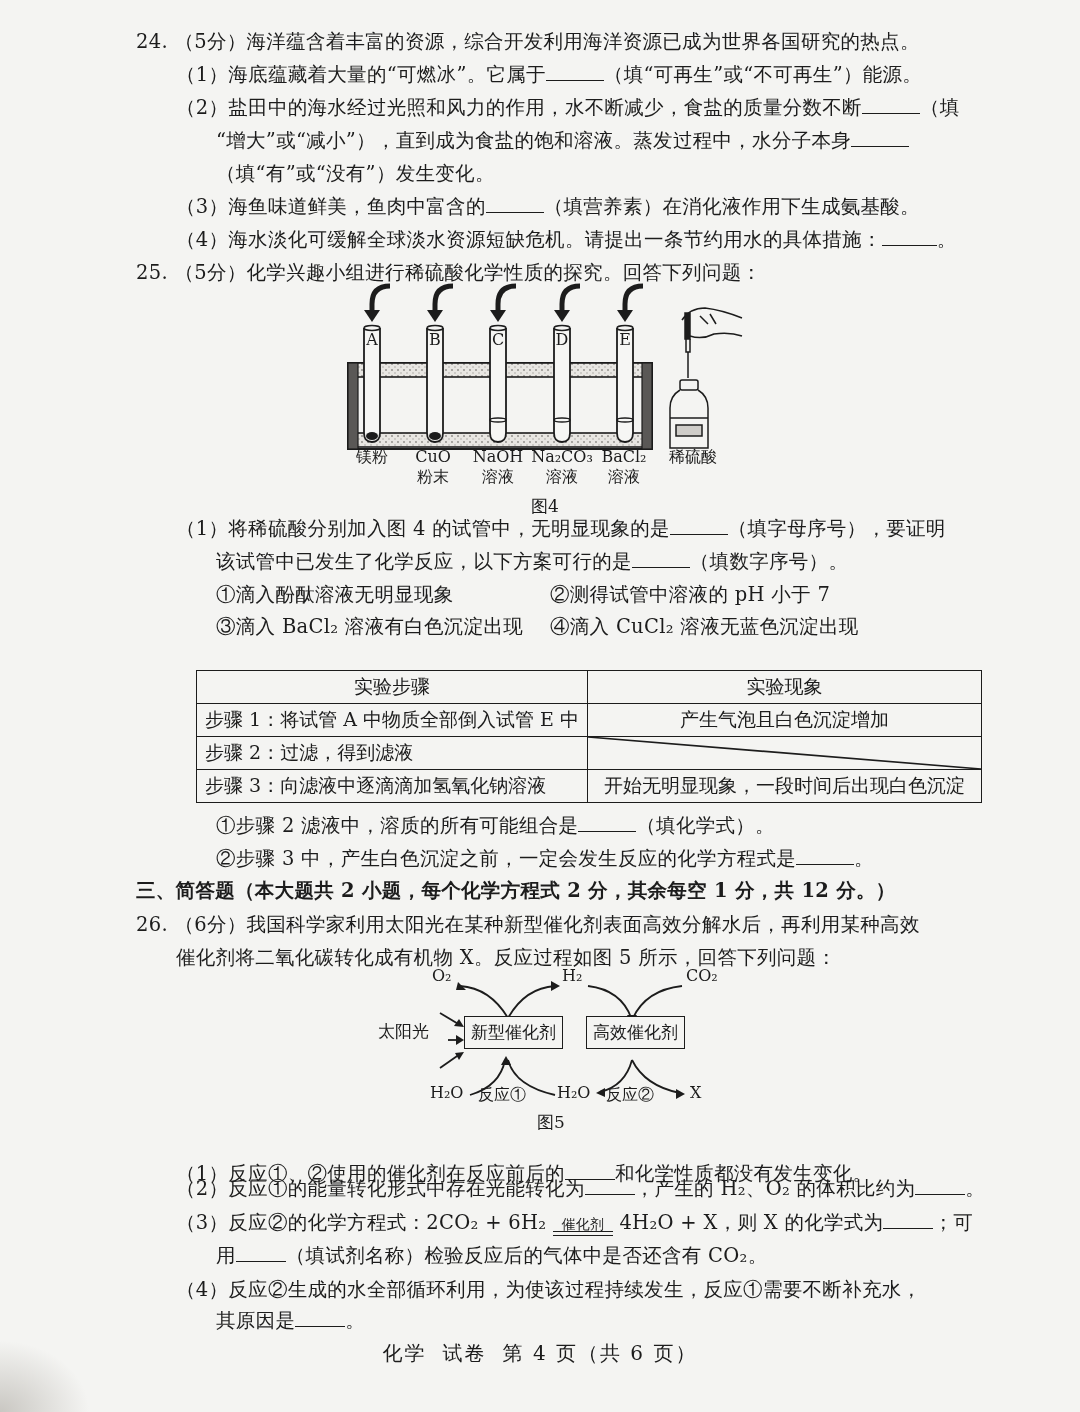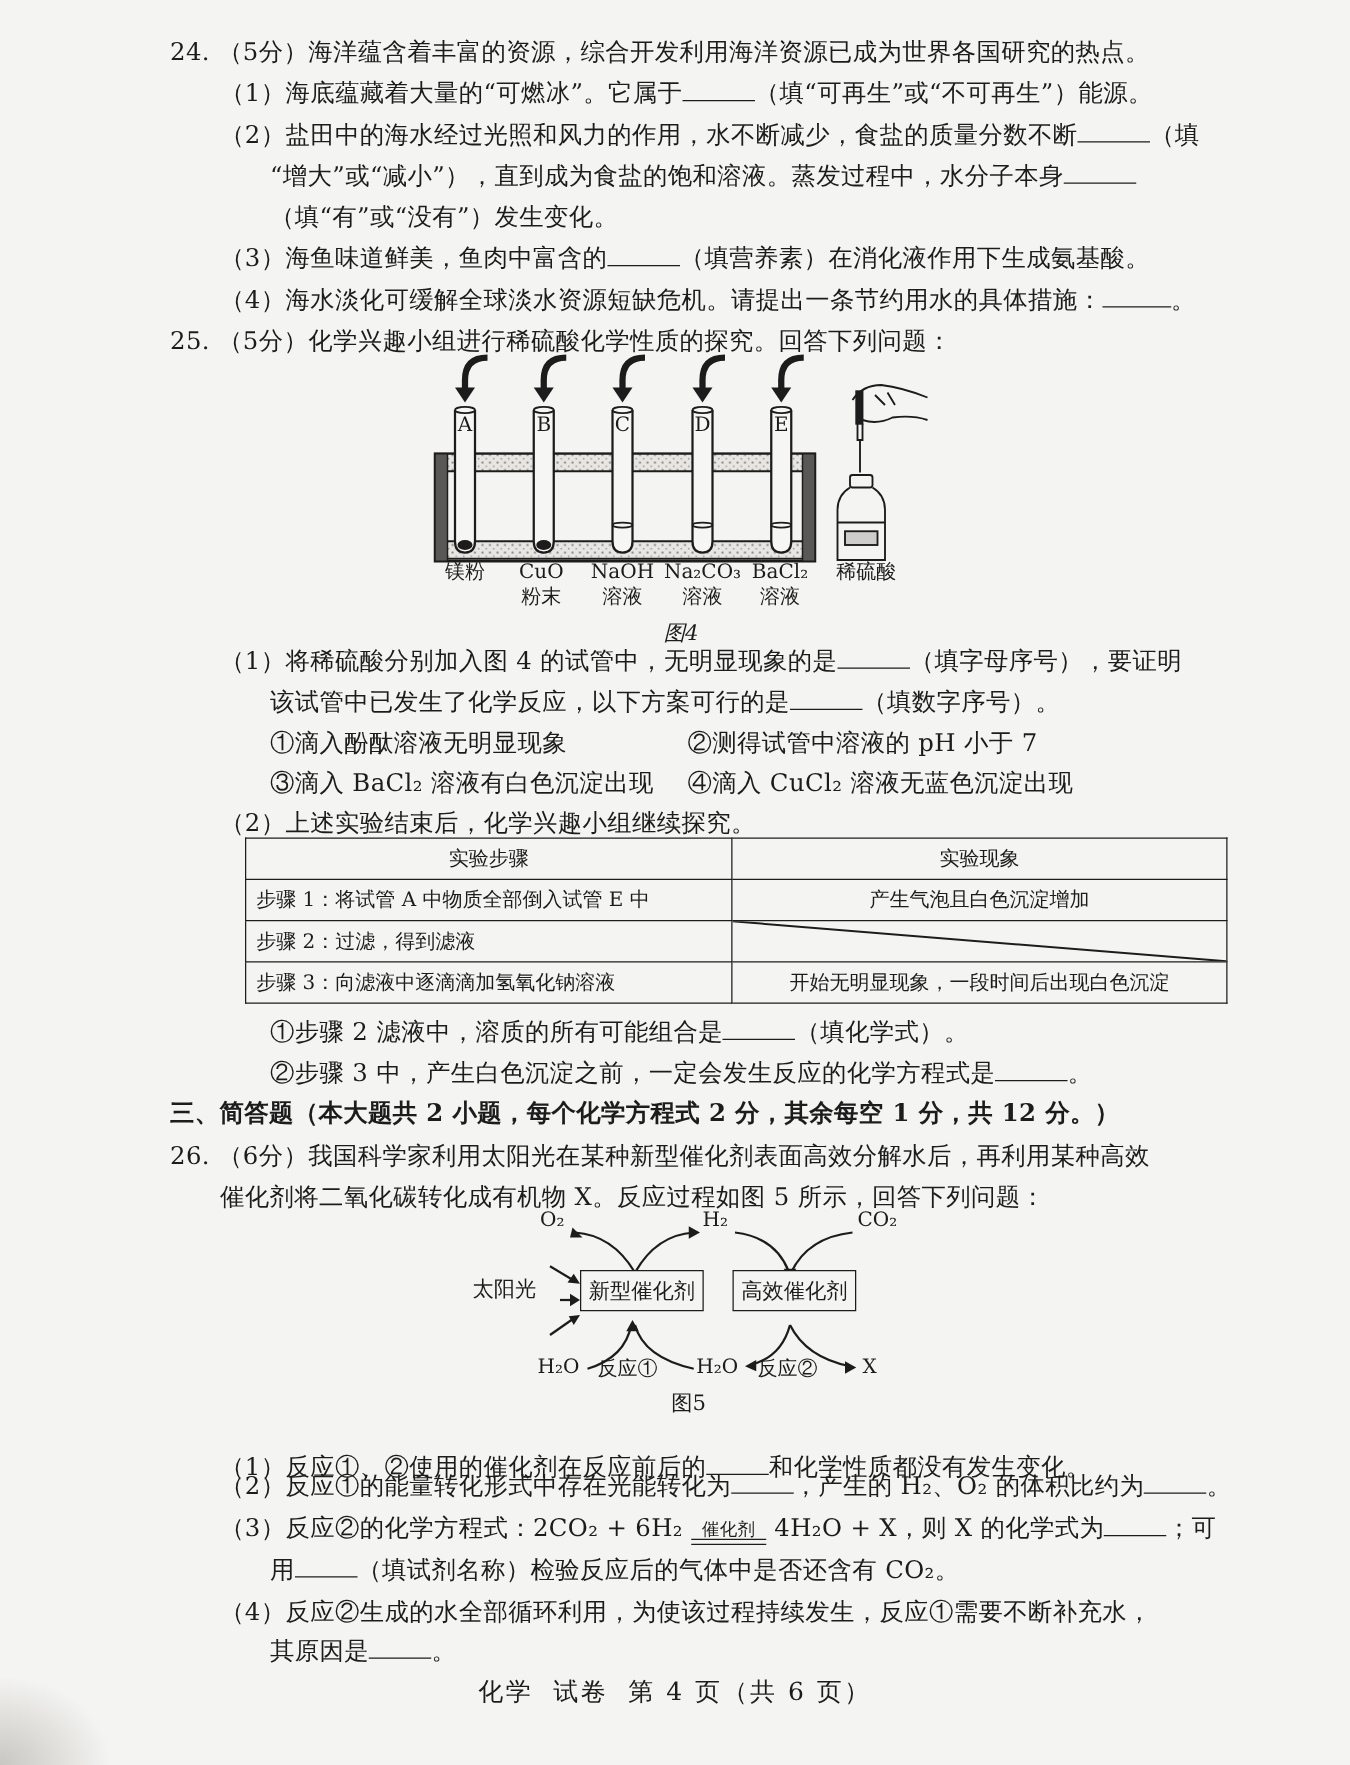--- a/index.html
+++ b/index.html
@@ -12,21 +12,21 @@
   }
   .page { position: absolute; left: 0; top: 0; width: 1080px; height: 1412px; }
   .line { position: absolute; font-size: 19.5px; line-height: 26px; white-space: nowrap; letter-spacing: 0.3px; }
   .blank { display: inline-block; width: 58px; border-bottom: 1.6px solid #1c1c1c; height: 18px; vertical-align: baseline; }
   .blank.w55 { width: 55px; }
   .blank.w50 { width: 50px; }
   .bold { font-weight: bold; }
   .caption { position: absolute; font-size: 17px; }
   table.exp {
     position: absolute; left: 196px; top: 670px; width: 786px;
-    border-collapse: collapse; font-size: 16px;
+    border-collapse: collapse; font-size: 19px;
   }
   table.exp td, table.exp th {
     border: 1.6px solid #1c1c1c; height: 32px; padding: 0 8px; font-weight: normal;
     white-space: nowrap;
   }
   table.exp th { text-align: center; }
   table.exp td.c { text-align: center; }
   .figure { position: absolute; }
   .cat-label { position: absolute; font-size: 16px; text-align: center; line-height: 20px; }
   .box { position: absolute; border: 1.8px solid #1c1c1c; font-size: 17px; padding: 4px 6px; background: #f4f4f2; }
@@ -147,33 +147,32 @@
       <div>Na₂CO₃</div>
       <div>溶液</div>
     </div>
   <div class="cat-label" style="left:596px; top:447px; width:56px;">
       <div>BaCl₂</div>
       <div>溶液</div>
     </div>
   <div class="cat-label" style="left:660px; top:447px; width:66px;">
       <div>稀硫酸</div>
     </div>
-  <div class="caption" style="left:531px; top:495px;font-style:italic;">图4</div>
+  <div class="caption" style="left:531px; top:495px;">图4</div>
 
   <div class="line" style="left:176px; top:516px;">
     <span>（1）将稀硫酸分别加入图 4 的试管中，无明显现象的是</span><span class="blank"></span><span>（填字母序号），要证明</span>
   </div>
   <div class="line" style="left:216px; top:549px;">
     <span>该试管中已发生了化学反应，以下方案可行的是</span><span class="blank"></span><span>（填数字序号）。</span>
   </div>
   <div class="line" style="left:216px; top:582px;">①滴入酚酞溶液无明显现象</div>
   <div class="line" style="left:550px; top:582px;">②测得试管中溶液的 pH 小于 7</div>
   <div class="line" style="left:550px; top:614px;">④滴入 CuCl₂ 溶液无蓝色沉淀出现</div>
   <div class="line" style="left:216px; top:614px;">③滴入 BaCl₂ 溶液有白色沉淀出现</div>
-  <div class="line" style="left:176px; top:646px;">（2）上述实验结束后，化学兴趣小组继续探究。</div>
 
   <table class="exp">
     <tbody>
         <tr>
       <th style="width:372px;">实验步骤</th>
       <th>实验现象</th>
     </tr>
     <tr>
       <td>步骤 1：将试管 A 中物质全部倒入试管 E 中</td>
       <td class="c">产生气泡且白色沉淀增加</td>

